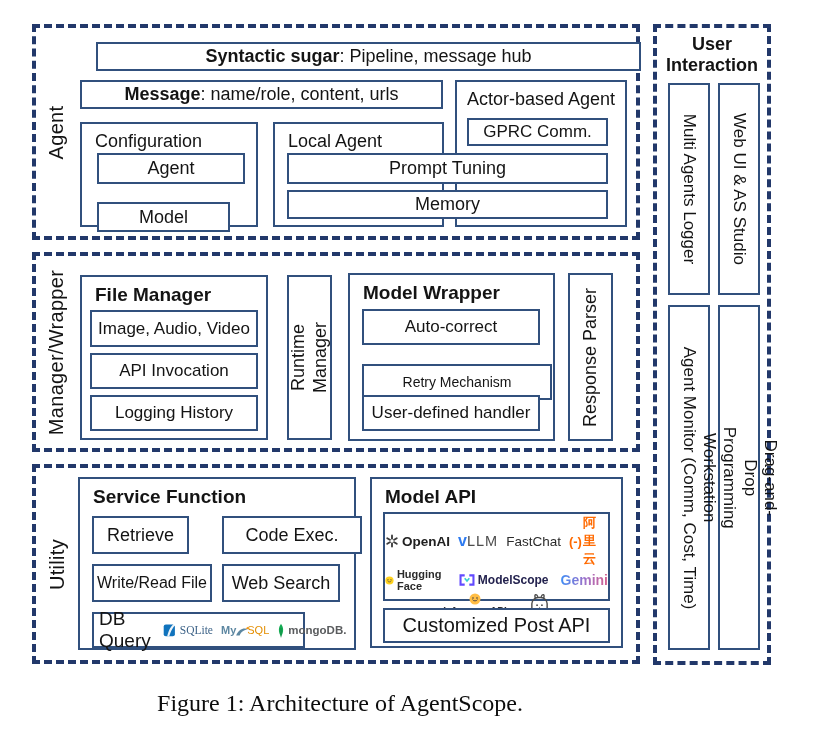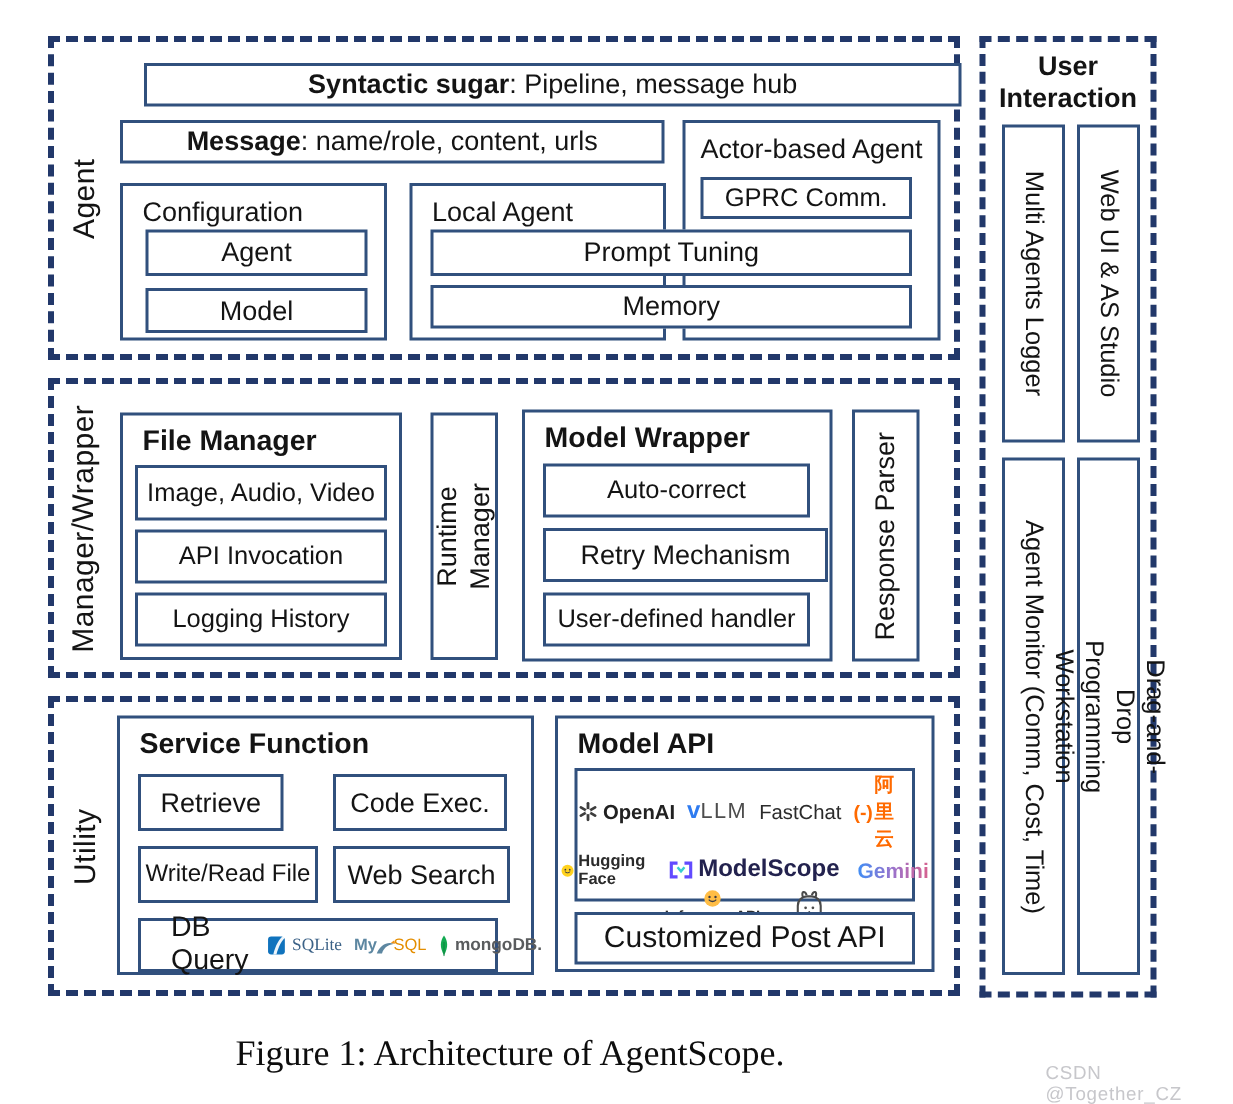--- a/index.html
+++ b/index.html
@@ -20,21 +20,21 @@
   .t16{font-size:16px;}
   .logorow{display:flex;align-items:center;justify-content:center;gap:10px;}
   .logocol{display:flex;flex-direction:column;align-items:center;gap:1px;}
   .lg{display:inline-flex;align-items:center;gap:3px;}
   .openai-txt{font-size:13.5px;font-weight:600;color:#212121;}
   .vllm-v{color:#2e7bf0;font-weight:700;font-size:16px;}
   .vllm-llm{color:#4d4d4d;font-size:14.5px;letter-spacing:1px;}
   .fastchat{font-size:13.5px;font-weight:500;color:#2b2b2b;}
   .aliyun{color:#ff6a00;font-weight:700;font-size:13px;}
   .hf-txt{font-size:11px;font-weight:700;color:#2b2b2b;}
-  .ms-txt{font-size:16px;font-weight:700;color:#23224e;}
+  .ms-txt{font-size:12px;font-weight:700;color:#23224e;}
   .gemini{font-size:14px;font-weight:600;background:linear-gradient(90deg,#418df4,#9b72cb,#d6618f);
           -webkit-background-clip:text;background-clip:text;color:#8b6fd0;-webkit-text-fill-color:transparent;}
   .inf-txt{font-size:10px;font-weight:700;color:#2b2b2b;}
   .sqlite-txt{font-family:"Liberation Serif",serif;font-size:11.5px;color:#3c6287;}
   .mysql-my{font-size:11px;font-weight:700;color:#5d87a1;}
   .mysql-sql{font-size:11px;font-weight:400;color:#e48e00;}
   .mongo-txt{font-size:11.5px;font-weight:600;color:#5a5c5e;}
   .caption{position:absolute;left:30px;top:690px;width:620px;text-align:center;
            font-family:"Liberation Serif",serif;font-size:24px;color:#0d0d0d;}
   .watermark{position:absolute;left:697px;top:708px;font-size:12.5px;color:#c7c7cb;letter-spacing:.5px;}
@@ -59,21 +59,21 @@
 
   <div class="sbox" style="left:455px;top:80px;width:172px;height:147px">
     <div style="text-align:center;padding-top:7px;font-size:18px">Actor-based Agent</div>
   </div>
   <div class="sbox cbox" style="left:467px;top:118px;width:141px;height:28px;font-size:17px">GPRC Comm.</div>
 
   <div class="sbox" style="left:80px;top:122px;width:178px;height:105px">
     <div class="corner-title">Configuration</div>
   </div>
   <div class="sbox cbox" style="left:97px;top:153px;width:148px;height:31px">Agent</div>
-  <div class="sbox cbox" style="left:97px;top:192px;width:148px;height:30px">Model</div>
+  <div class="sbox cbox" style="left:97px;top:202px;width:133px;height:30px">Model</div>
 
   <div class="sbox" style="left:273px;top:122px;width:171px;height:105px">
     <div class="corner-title">Local Agent</div>
   </div>
   <div class="sbox cbox" style="left:287px;top:153px;width:321px;height:31px">Prompt Tuning</div>
   <div class="sbox cbox" style="left:287px;top:190px;width:321px;height:29px">Memory</div>
 
   <div class="dashed" style="left:32px;top:252px;width:608px;height:200px"></div>
   <div class="vwrap" style="left:34px;top:252px;width:46px;height:200px">
     <span class="rccw lbl">Manager/Wrapper</span>
@@ -88,41 +88,41 @@
 
   <div class="sbox cbox" style="left:287px;top:275px;width:45px;height:165px">
     <span class="rccw pre" style="font-size:18px">Runtime
 Manager</span>
   </div>
 
   <div class="sbox" style="left:348px;top:273px;width:207px;height:168px">
     <div class="corner-title bold t19">Model Wrapper</div>
   </div>
   <div class="sbox cbox" style="left:362px;top:309px;width:178px;height:36px;font-size:17px">Auto-correct</div>
-  <div class="sbox cbox" style="left:362px;top:352px;width:190px;height:36px;font-size:18px">Retry Mechanism</div>
+  <div class="sbox cbox" style="left:362px;top:364px;width:190px;height:36px;font-size:14px">Retry Mechanism</div>
   <div class="sbox cbox" style="left:362px;top:395px;width:178px;height:36px;font-size:17px">User-defined handler</div>
 
   <div class="sbox cbox" style="left:568px;top:273px;width:45px;height:168px">
     <span class="rccw" style="font-size:18px">Response Parser</span>
   </div>
 
   <div class="dashed" style="left:32px;top:464px;width:608px;height:200px"></div>
   <div class="vwrap" style="left:34px;top:464px;width:46px;height:200px">
     <span class="rccw lbl">Utility</span>
   </div>
 
   <div class="sbox" style="left:78px;top:477px;width:278px;height:173px">
     <div class="corner-title bold t19">Service Function</div>
   </div>
   <div class="sbox cbox" style="left:92px;top:516px;width:97px;height:38px">Retrieve</div>
-  <div class="sbox cbox" style="left:222px;top:516px;width:116px;height:38px">Code Exec.</div>
+  <div class="sbox cbox" style="left:222px;top:516px;width:140px;height:38px">Code Exec.</div>
   <div class="sbox cbox t16" style="left:92px;top:564px;width:120px;height:38px">Write/Read File</div>
   <div class="sbox cbox" style="left:222px;top:564px;width:118px;height:38px">Web Search</div>
 
-  <div class="sbox" style="left:92px;top:612px;width:240px;height:36px;display:flex;align-items:center;padding:0 20px;gap:8px">
+  <div class="sbox" style="left:92px;top:612px;width:213px;height:36px;display:flex;align-items:center;padding:0 5px;gap:8px">
     <span style="font-size:19px">DB Query</span>
     <span class="lg" style="margin-left:4px">
       <svg width="14" height="16" viewBox="0 0 20 22">
           <rect x="1" y="3" width="16" height="17" rx="3" fill="#1073bd"></rect>
           <path d="M17 1 C11 5, 8 12, 6 20 L9 20 C11 13, 14 6, 19 3 Z" fill="#ffffff" opacity="0.92"></path>
         </svg>
       <span class="sqlite-txt">SQLite</span>
     </span>
     <span class="lg" style="gap:0">
       <span class="mysql-my">My</span>
@@ -227,15 +227,14 @@
   </div>
   <div class="sbox cbox" style="left:668px;top:305px;width:42px;height:345px">
     <span class="rcw" style="font-size:17px">Agent Monitor (Comm, Cost, Time)</span>
   </div>
   <div class="sbox cbox" style="left:718px;top:305px;width:42px;height:345px">
     <span class="rcw pre" style="font-size:17px;white-space:pre-line">Drag-and-Drop Programming
 Workstation</span>
   </div>
 
   <div class="caption">Figure 1: Architecture of AgentScope.</div>
-  <div class="watermark">CSDN @Together_CZ</div>
 
 </div>
 
 </body></html>

